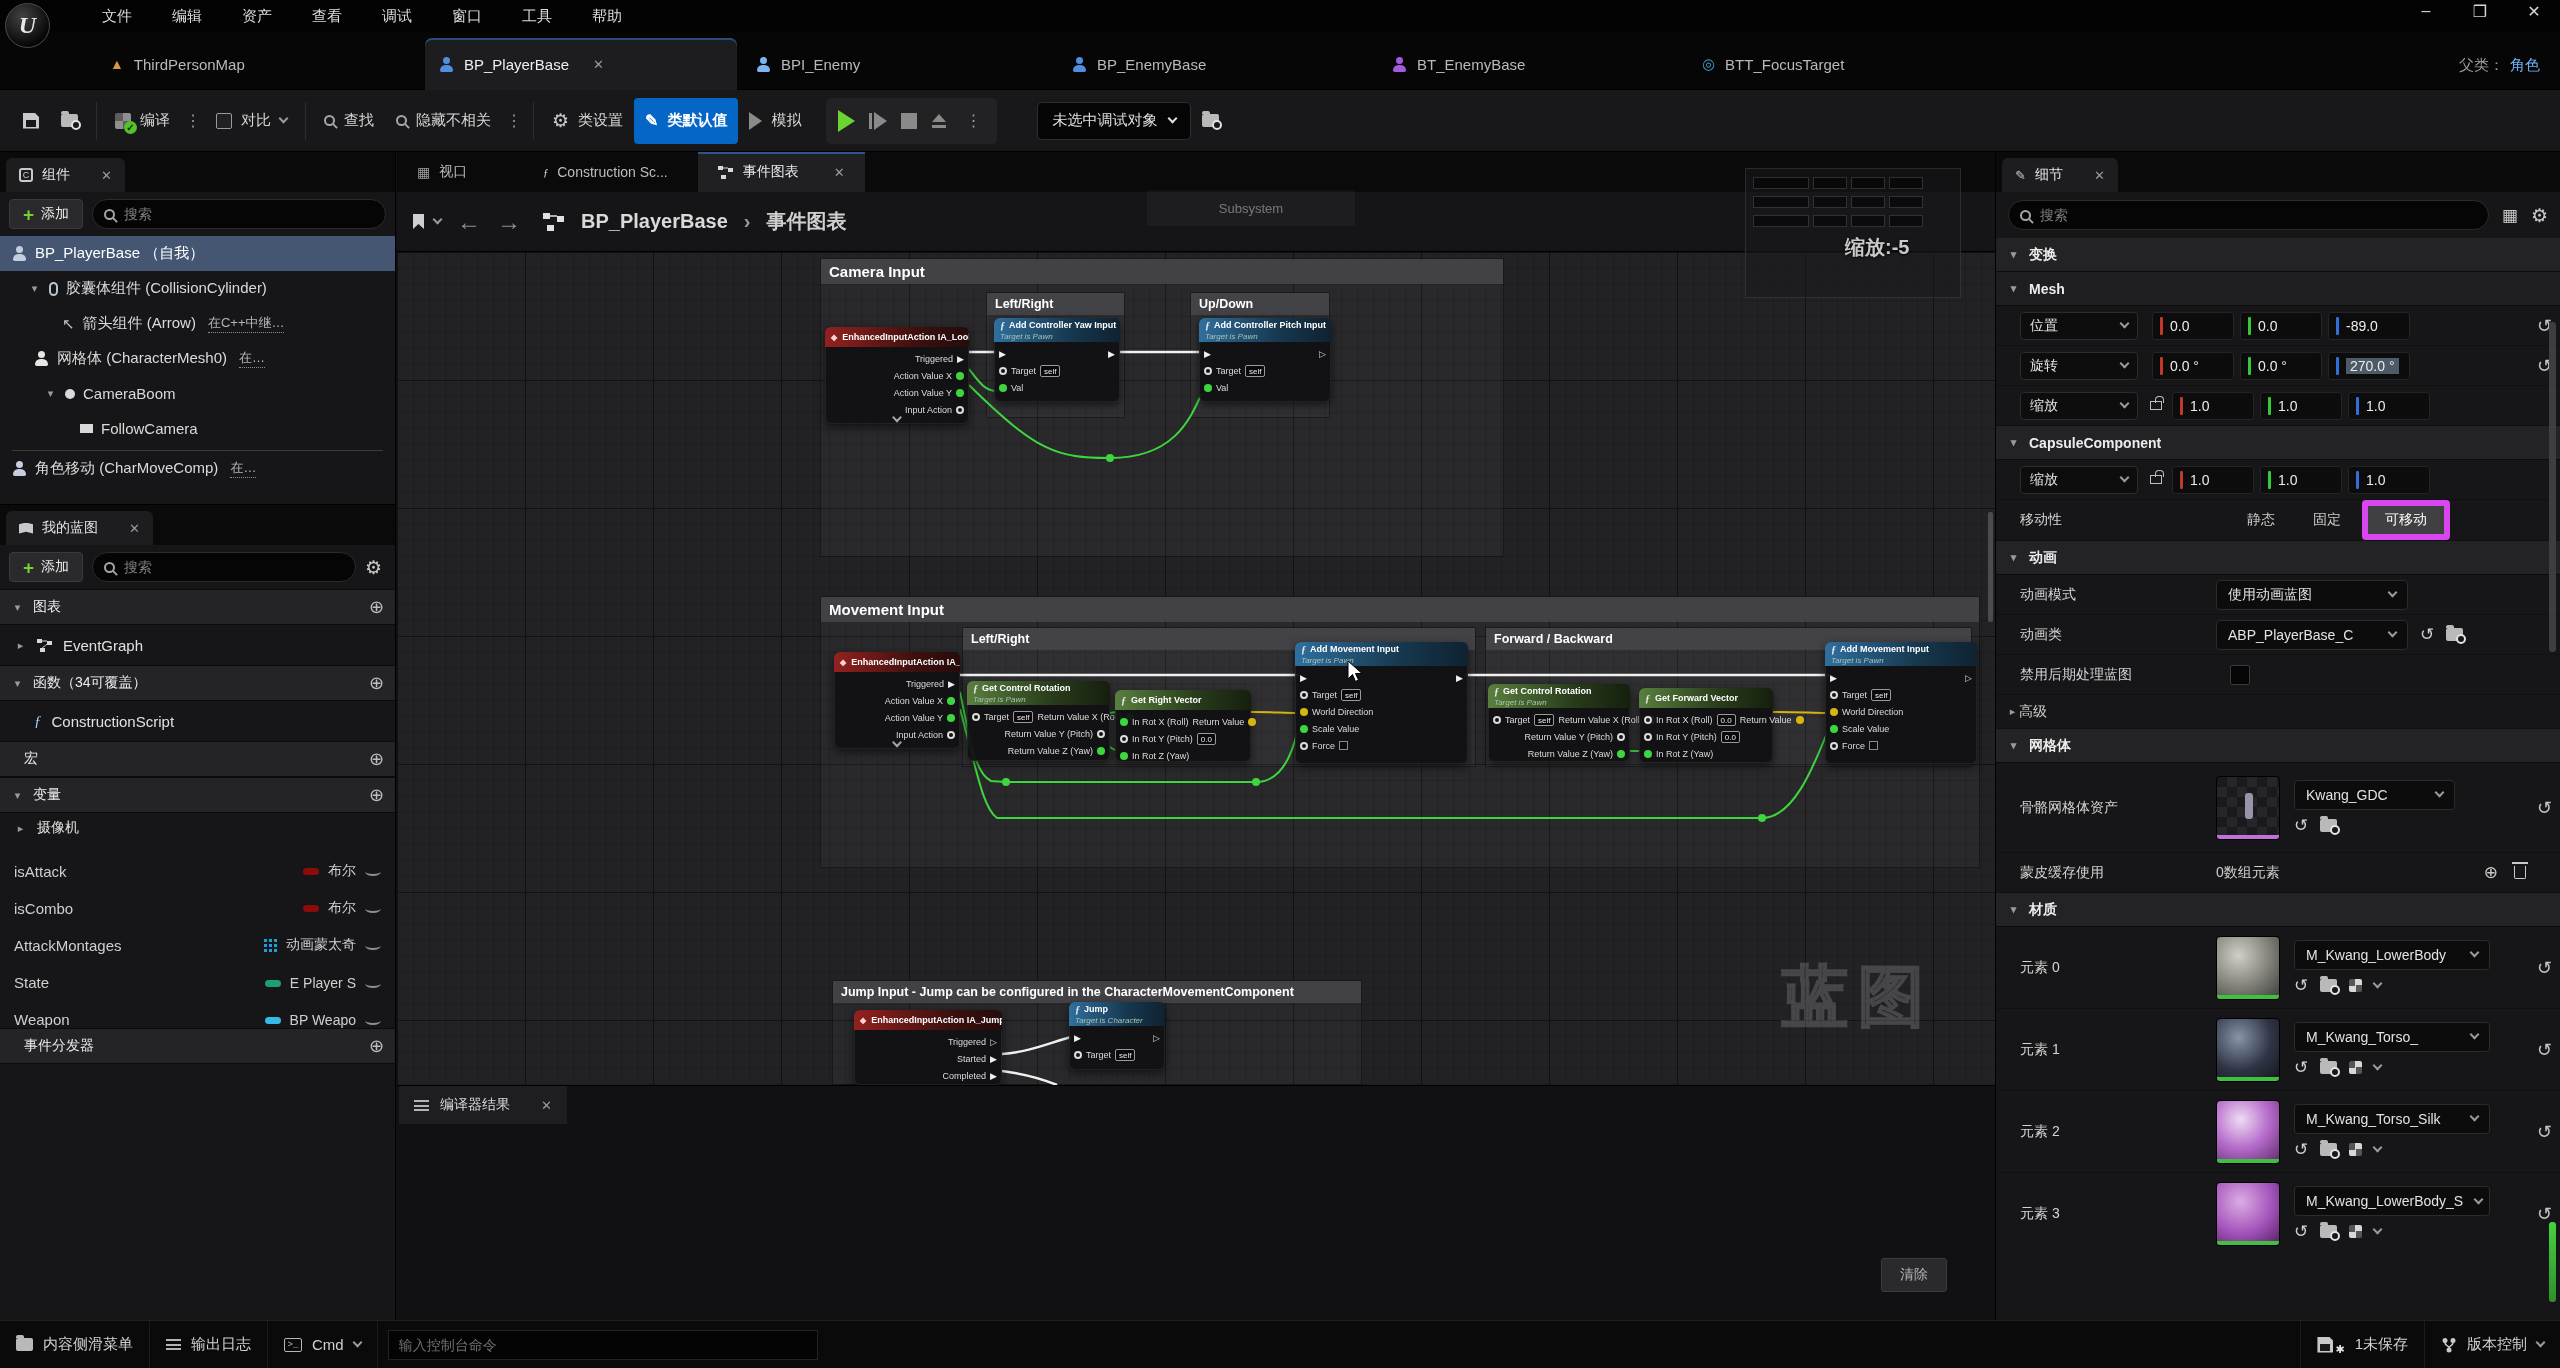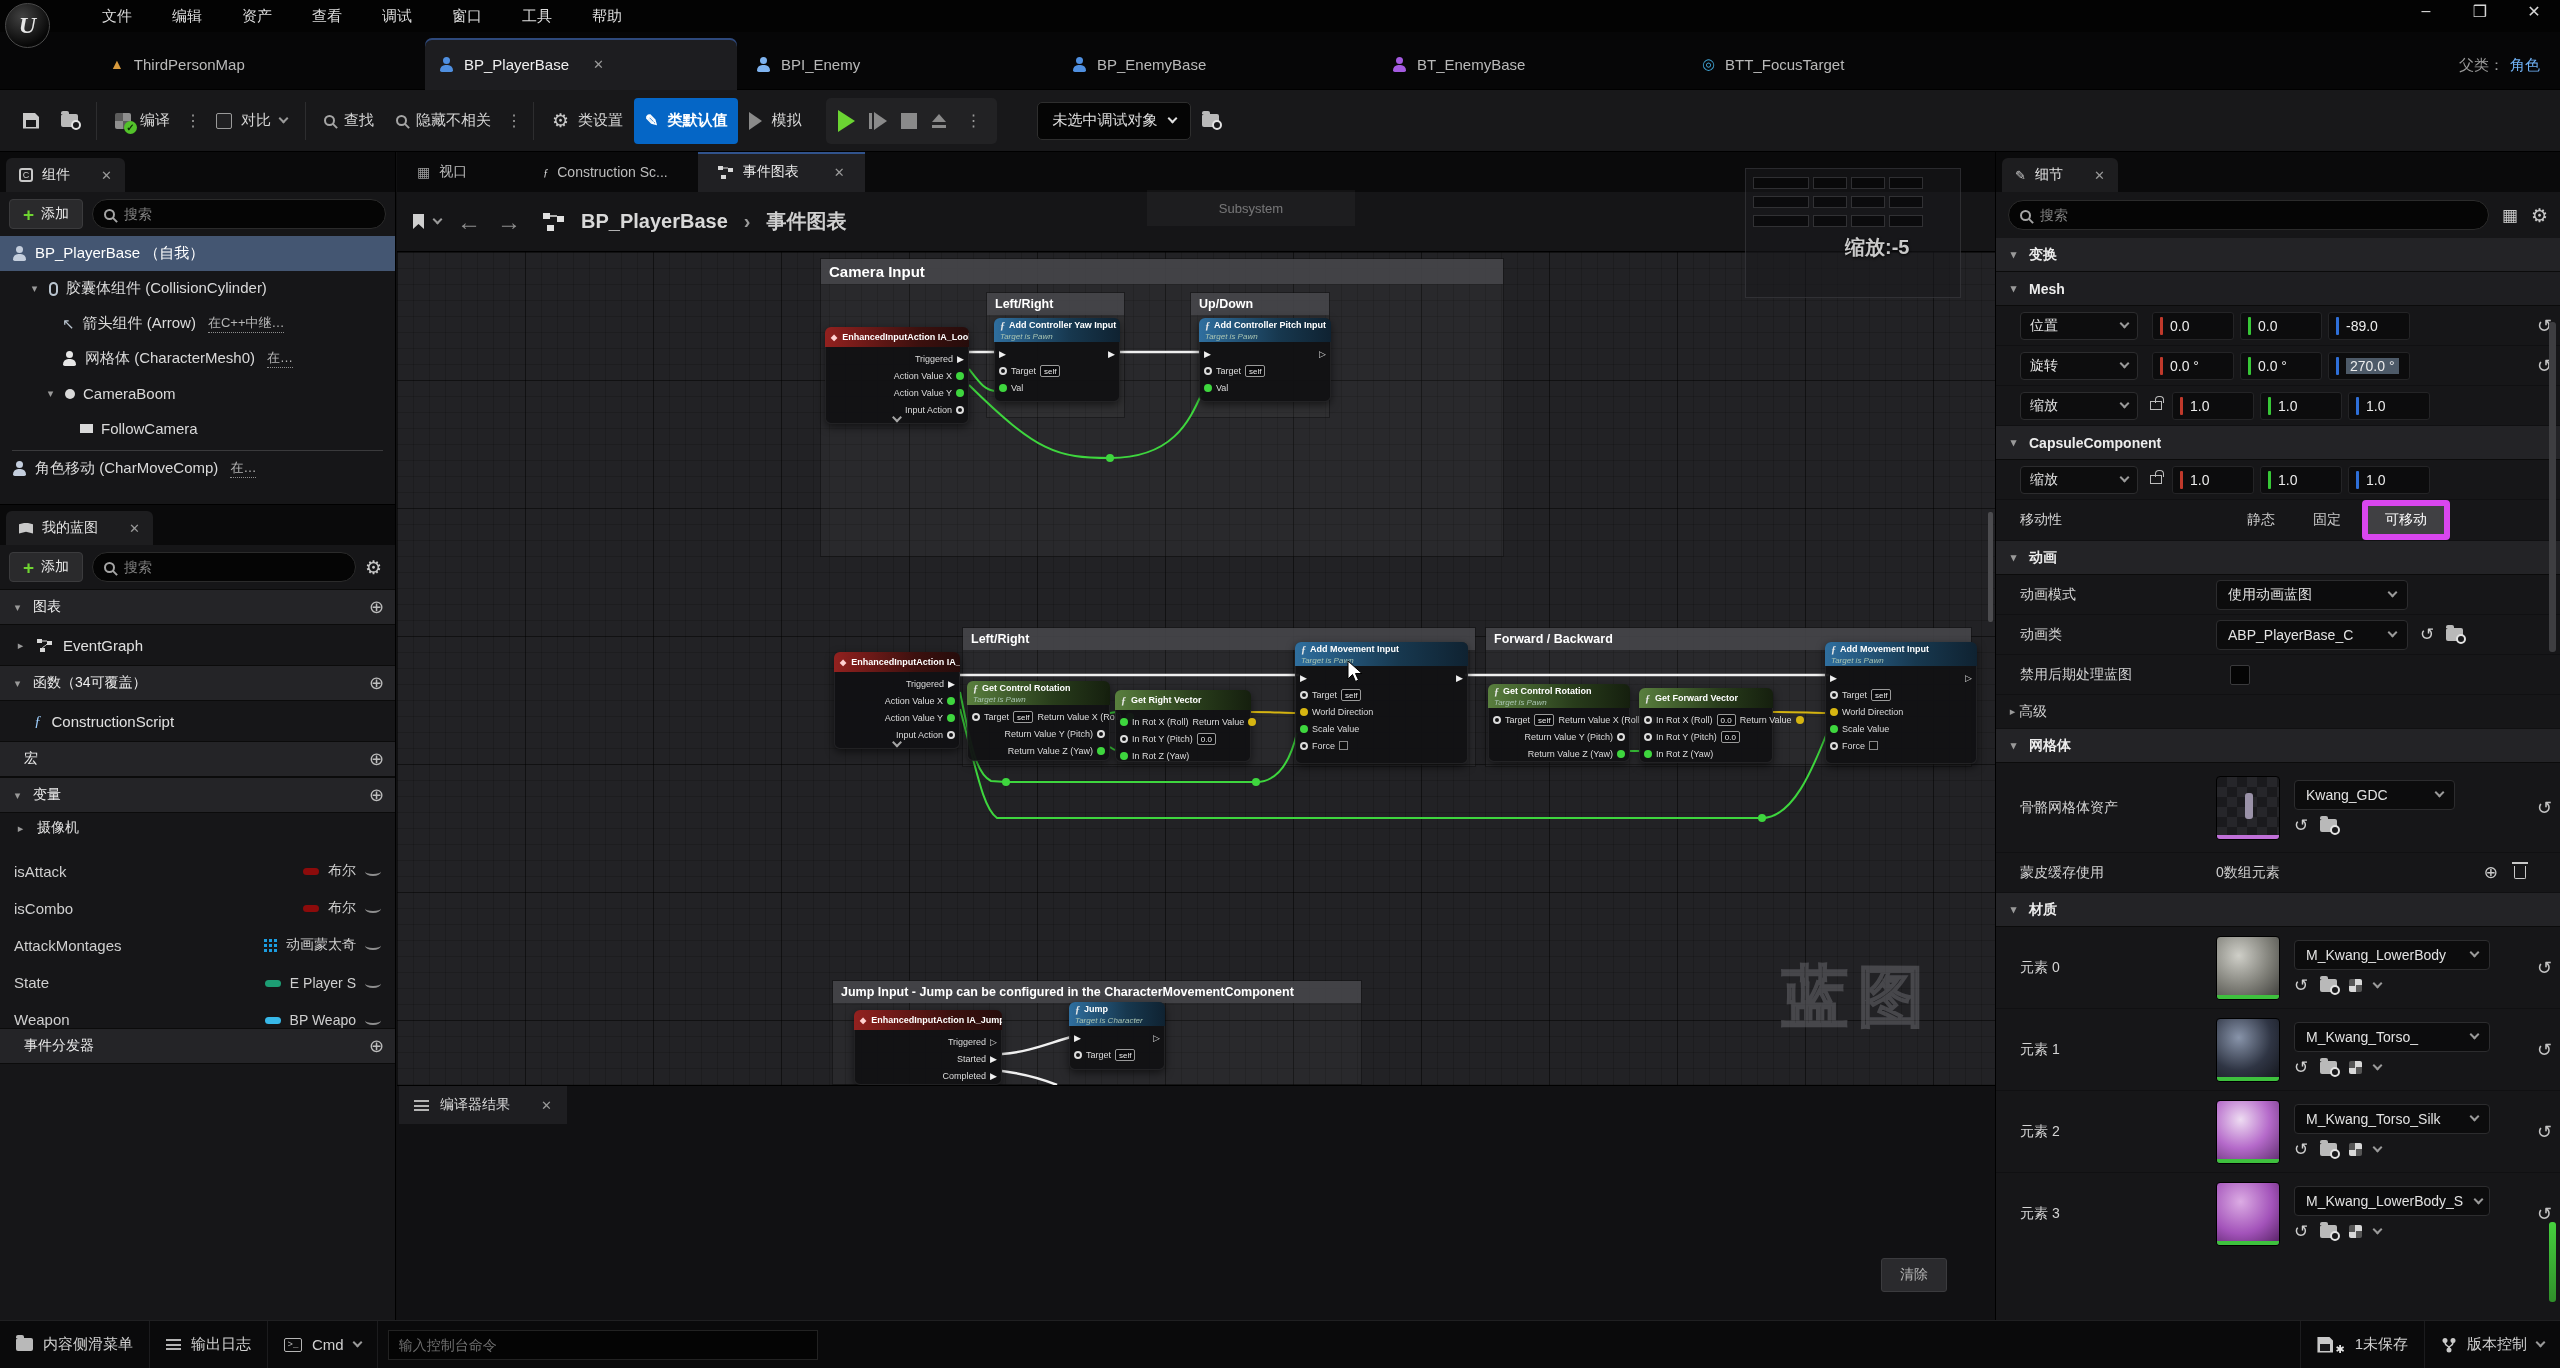--- a/index.html
+++ b/index.html
@@ -338,21 +338,21 @@
       <div class="crow" style="padding-left:28px">
         <span class="tri">▾</span>
           <span class="cicon" style="width:9px;height:14px;border:2px solid #b9c4cf;border-radius:5px"></span>
         <span>胶囊体组件 (CollisionCylinder)</span>
       </div>
       <div class="crow" style="padding-left:62px">
         <span class="cicon" style="font-size:15px">↖</span>
         <span>箭头组件 (Arrow)</span>
           <span class="csuffix">在C++中继…</span>
       </div>
-      <div class="crow" style="padding-left:62px">
+      <div class="crow" style="padding-left:34px">
         <span class="i-person" style="color:#e6e6e6"></span>
         <span>网格体 (CharacterMesh0)</span>
           <span class="csuffix">在…</span>
       </div>
       <div class="crow" style="padding-left:44px">
         <span class="tri">▾</span>
           <span class="cicon" style="width:10px;height:10px;border-radius:50%;background:#d9d9d9"></span>
         <span>CameraBoom</span>
       </div>
       <div class="crow" style="padding-left:80px">
@@ -535,20 +535,23 @@
     <div class="canvas">
 
       <div class="gc big" style="left:423px;top:6px;width:684px;height:299px">
           <div class="t">Camera Input</div>
         </div>
       <div class="gc" style="left:589px;top:40px;width:139px;height:126px">
           <div class="t">Left/Right</div>
         </div>
       <div class="gc" style="left:793px;top:40px;width:140px;height:126px">
           <div class="t">Up/Down</div>
+        </div>
+      <div class="gc big" style="left:423px;top:344px;width:1160px;height:272px">
+          <div class="t">Movement Input</div>
         </div>
       <div class="gc" style="left:565px;top:375px;width:514px;height:140px">
           <div class="t">Left/Right</div>
         </div>
       <div class="gc" style="left:1088px;top:375px;width:487px;height:140px">
           <div class="t">Forward / Backward</div>
         </div>
       <div class="gc" style="left:435px;top:728px;width:530px;height:105px">
           <div class="t">Jump Input - Jump can be configured in the CharacterMovementComponent</div>
         </div>

